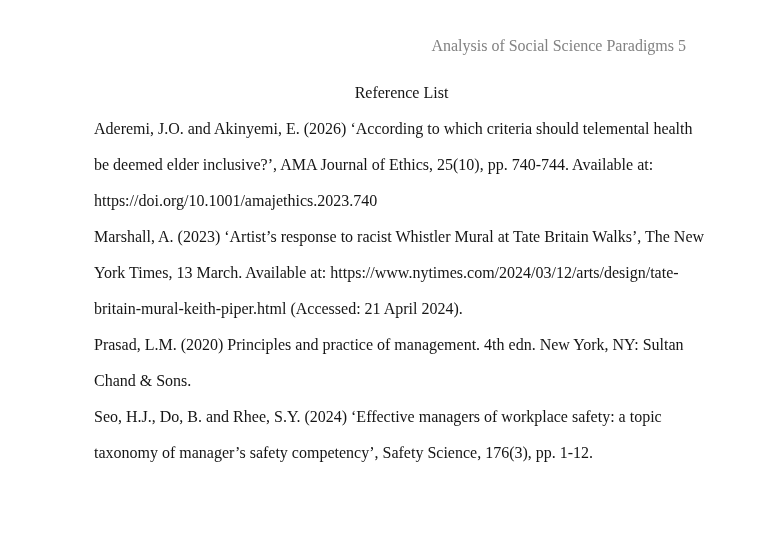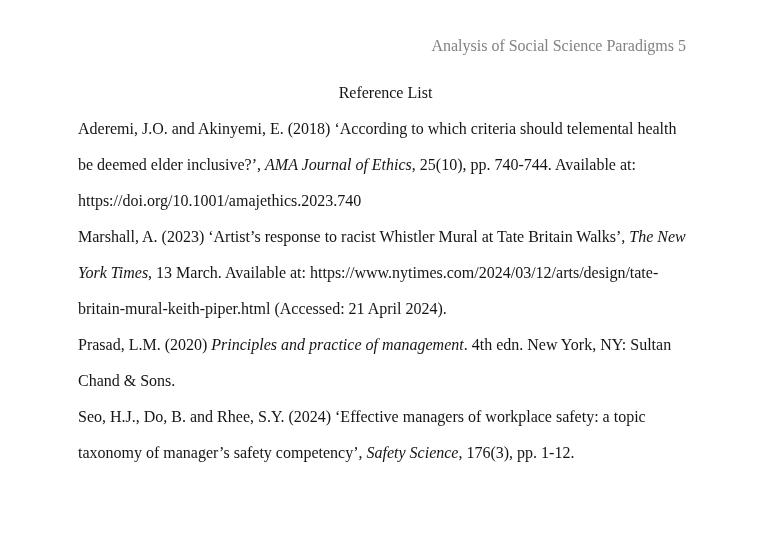--- a/index.html
+++ b/index.html
@@ -20,49 +20,48 @@
     top: 36px;
     right: 82px;
     font-size: 16px;
     line-height: 20px;
     color: #828282;
     white-space: nowrap;
   }
   .content {
     position: absolute;
     top: 75px;
-    left: 78px;
+    left: 94px;
     width: 615px;
     font-size: 16px;
     line-height: 36px;
     color: #151515;
     text-align: left;
   }
   .doc-title {
     margin: 0;
     text-align: center;
     font-weight: normal;
     font-size: 16px;
     line-height: 36px;
   }
   .ref {
     margin: 0;
   }
   .ref .i {
-    font-style: italic;
   }
 </style>
 </head>
 <body>
 
 <div class="page">
   <div class="running-head">Analysis of Social Science Paradigms 5</div>
 
   <div class="content">
     <p class="doc-title">Reference List</p>
     <div id="refs">
-        <p class="ref"><span class="">Aderemi, J.O. and Akinyemi, E. (2018) ‘According to which criteria should telemental health be deemed elder inclusive?’, </span><span class="i">AMA Journal of Ethics</span><span class="">, 25(10), pp. 740-744. Available at: https://doi.org/10.1001/amajethics.2023.740</span></p>
+        <p class="ref"><span class="">Aderemi, J.O. and Akinyemi, E. (2026) ‘According to which criteria should telemental health be deemed elder inclusive?’, </span><span class="i">AMA Journal of Ethics</span><span class="">, 25(10), pp. 740-744. Available at: https://doi.org/10.1001/amajethics.2023.740</span></p>
         <p class="ref"><span class="">Marshall, A. (2023) ‘Artist’s response to racist Whistler Mural at Tate Britain Walks’, </span><span class="i">The New York Times</span><span class="">, 13 March. Available at: https://www.nytimes.com/2024/03/12/arts/design/tate-britain-mural-keith-piper.html (Accessed: 21 April 2024).</span></p>
         <p class="ref"><span class="">Prasad, L.M. (2020) </span><span class="i">Principles and practice of management</span><span class="">. 4th edn. New York, NY: Sultan Chand &amp; Sons.</span></p>
         <p class="ref"><span class="">Seo, H.J., Do, B. and Rhee, S.Y. (2024) ‘Effective managers of workplace safety: a topic taxonomy of manager’s safety competency’, </span><span class="i">Safety Science</span><span class="">, 176(3), pp. 1-12.</span></p>
       </div>
   </div>
 </div>
 
 </body></html>

